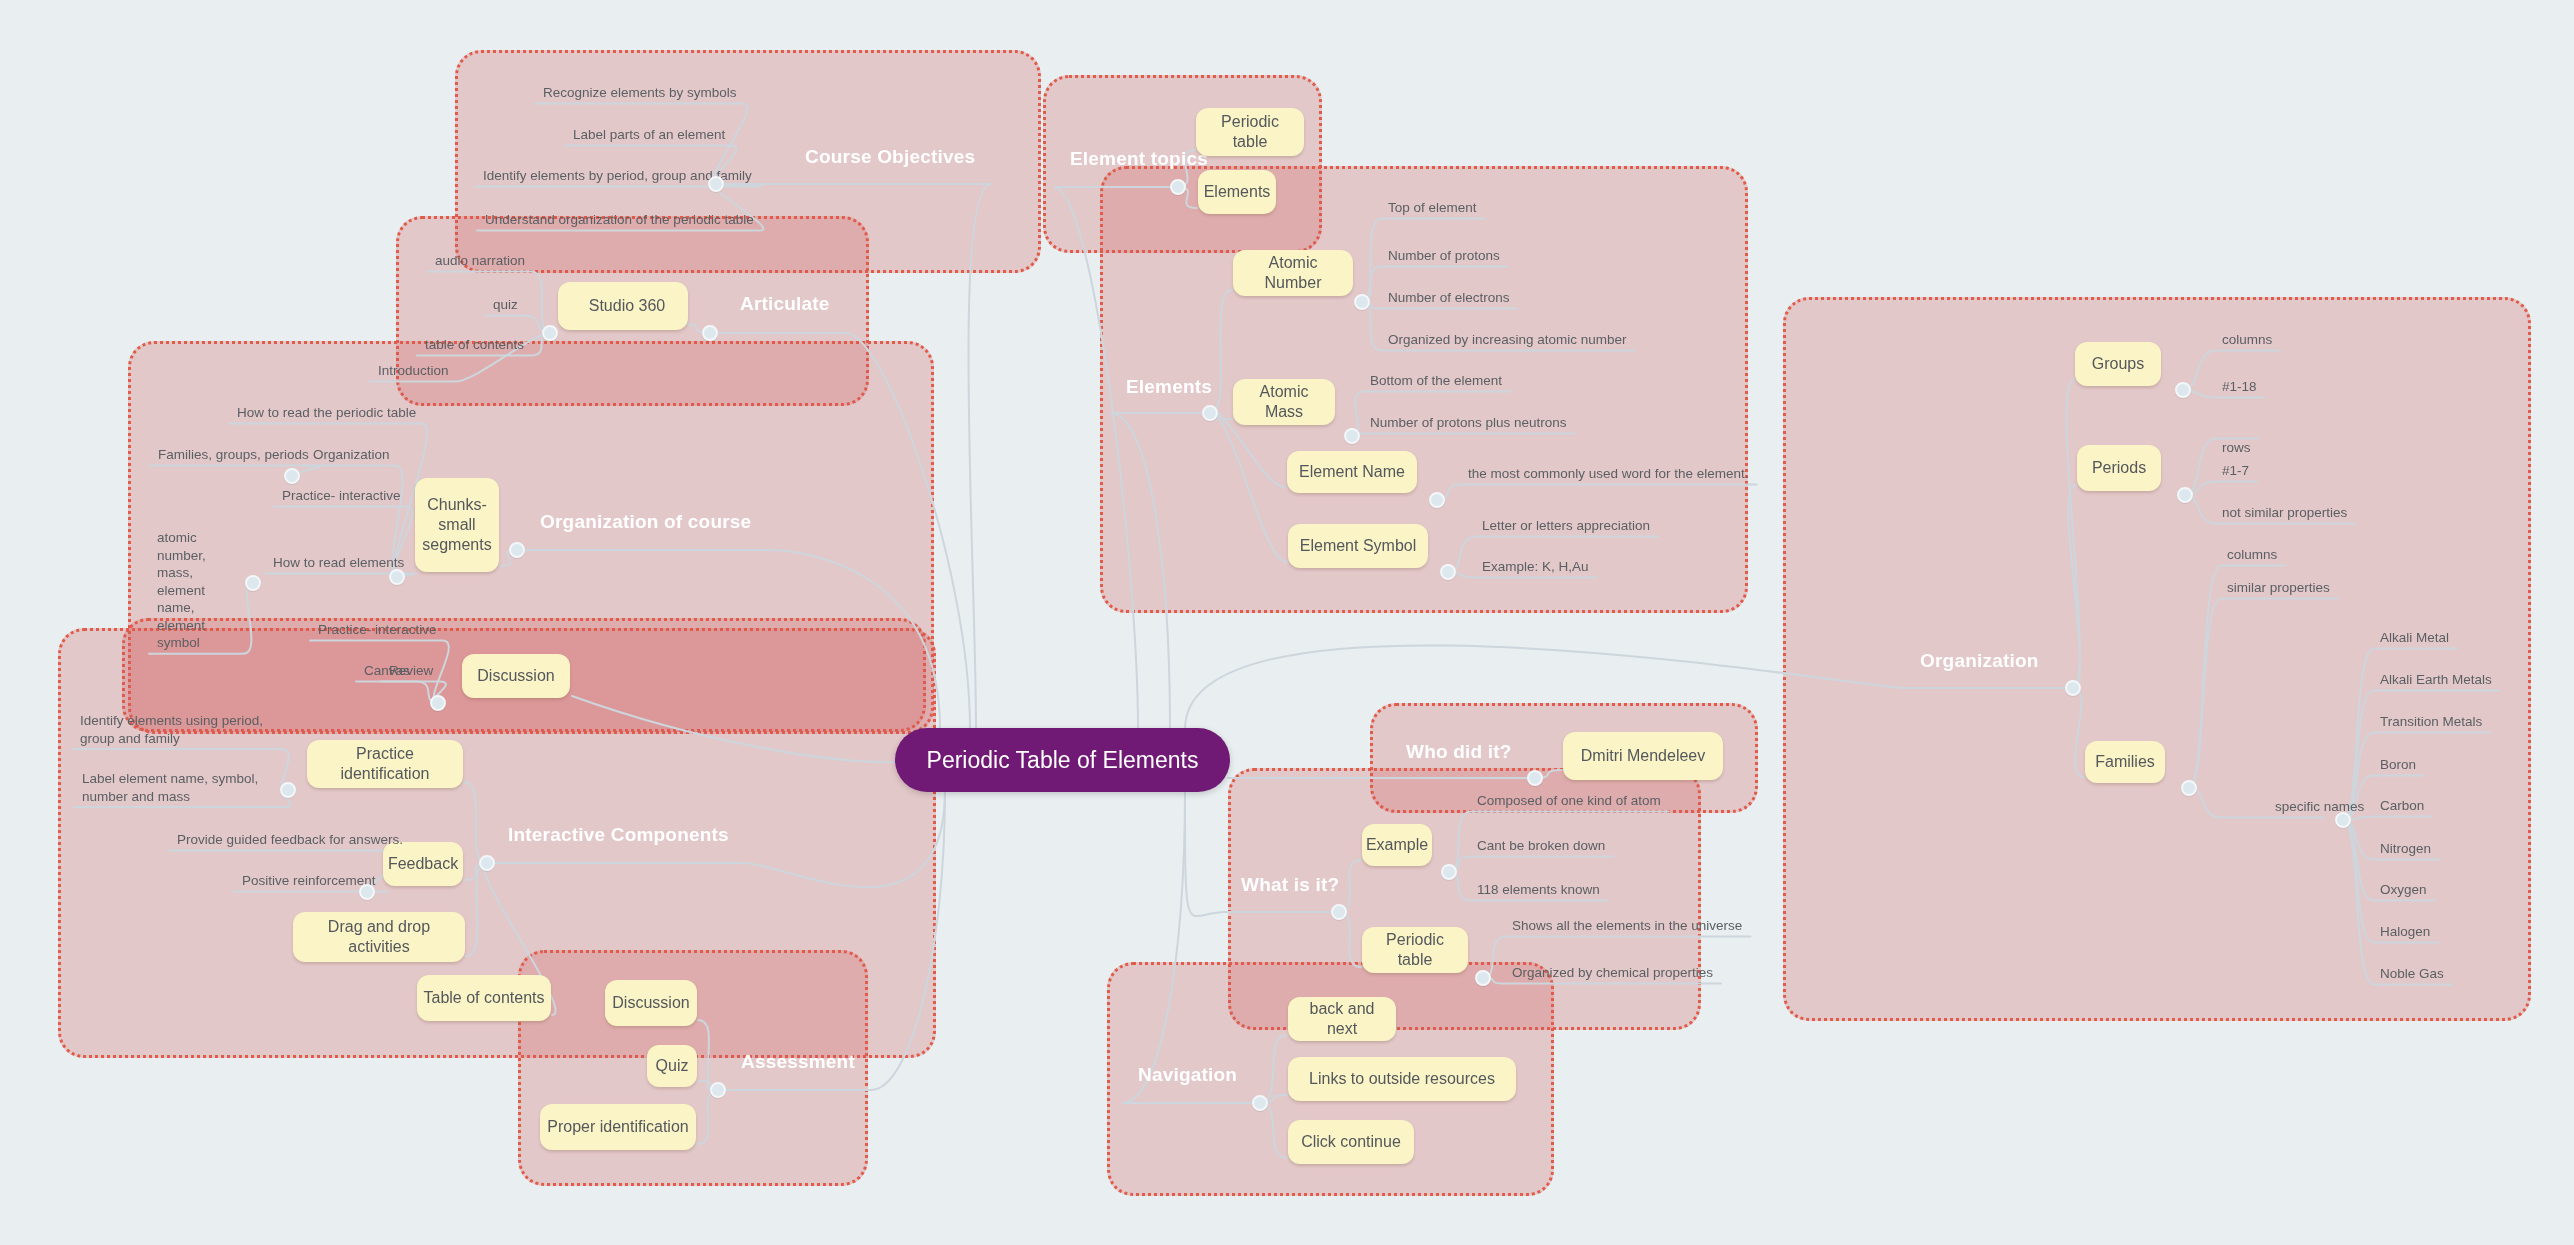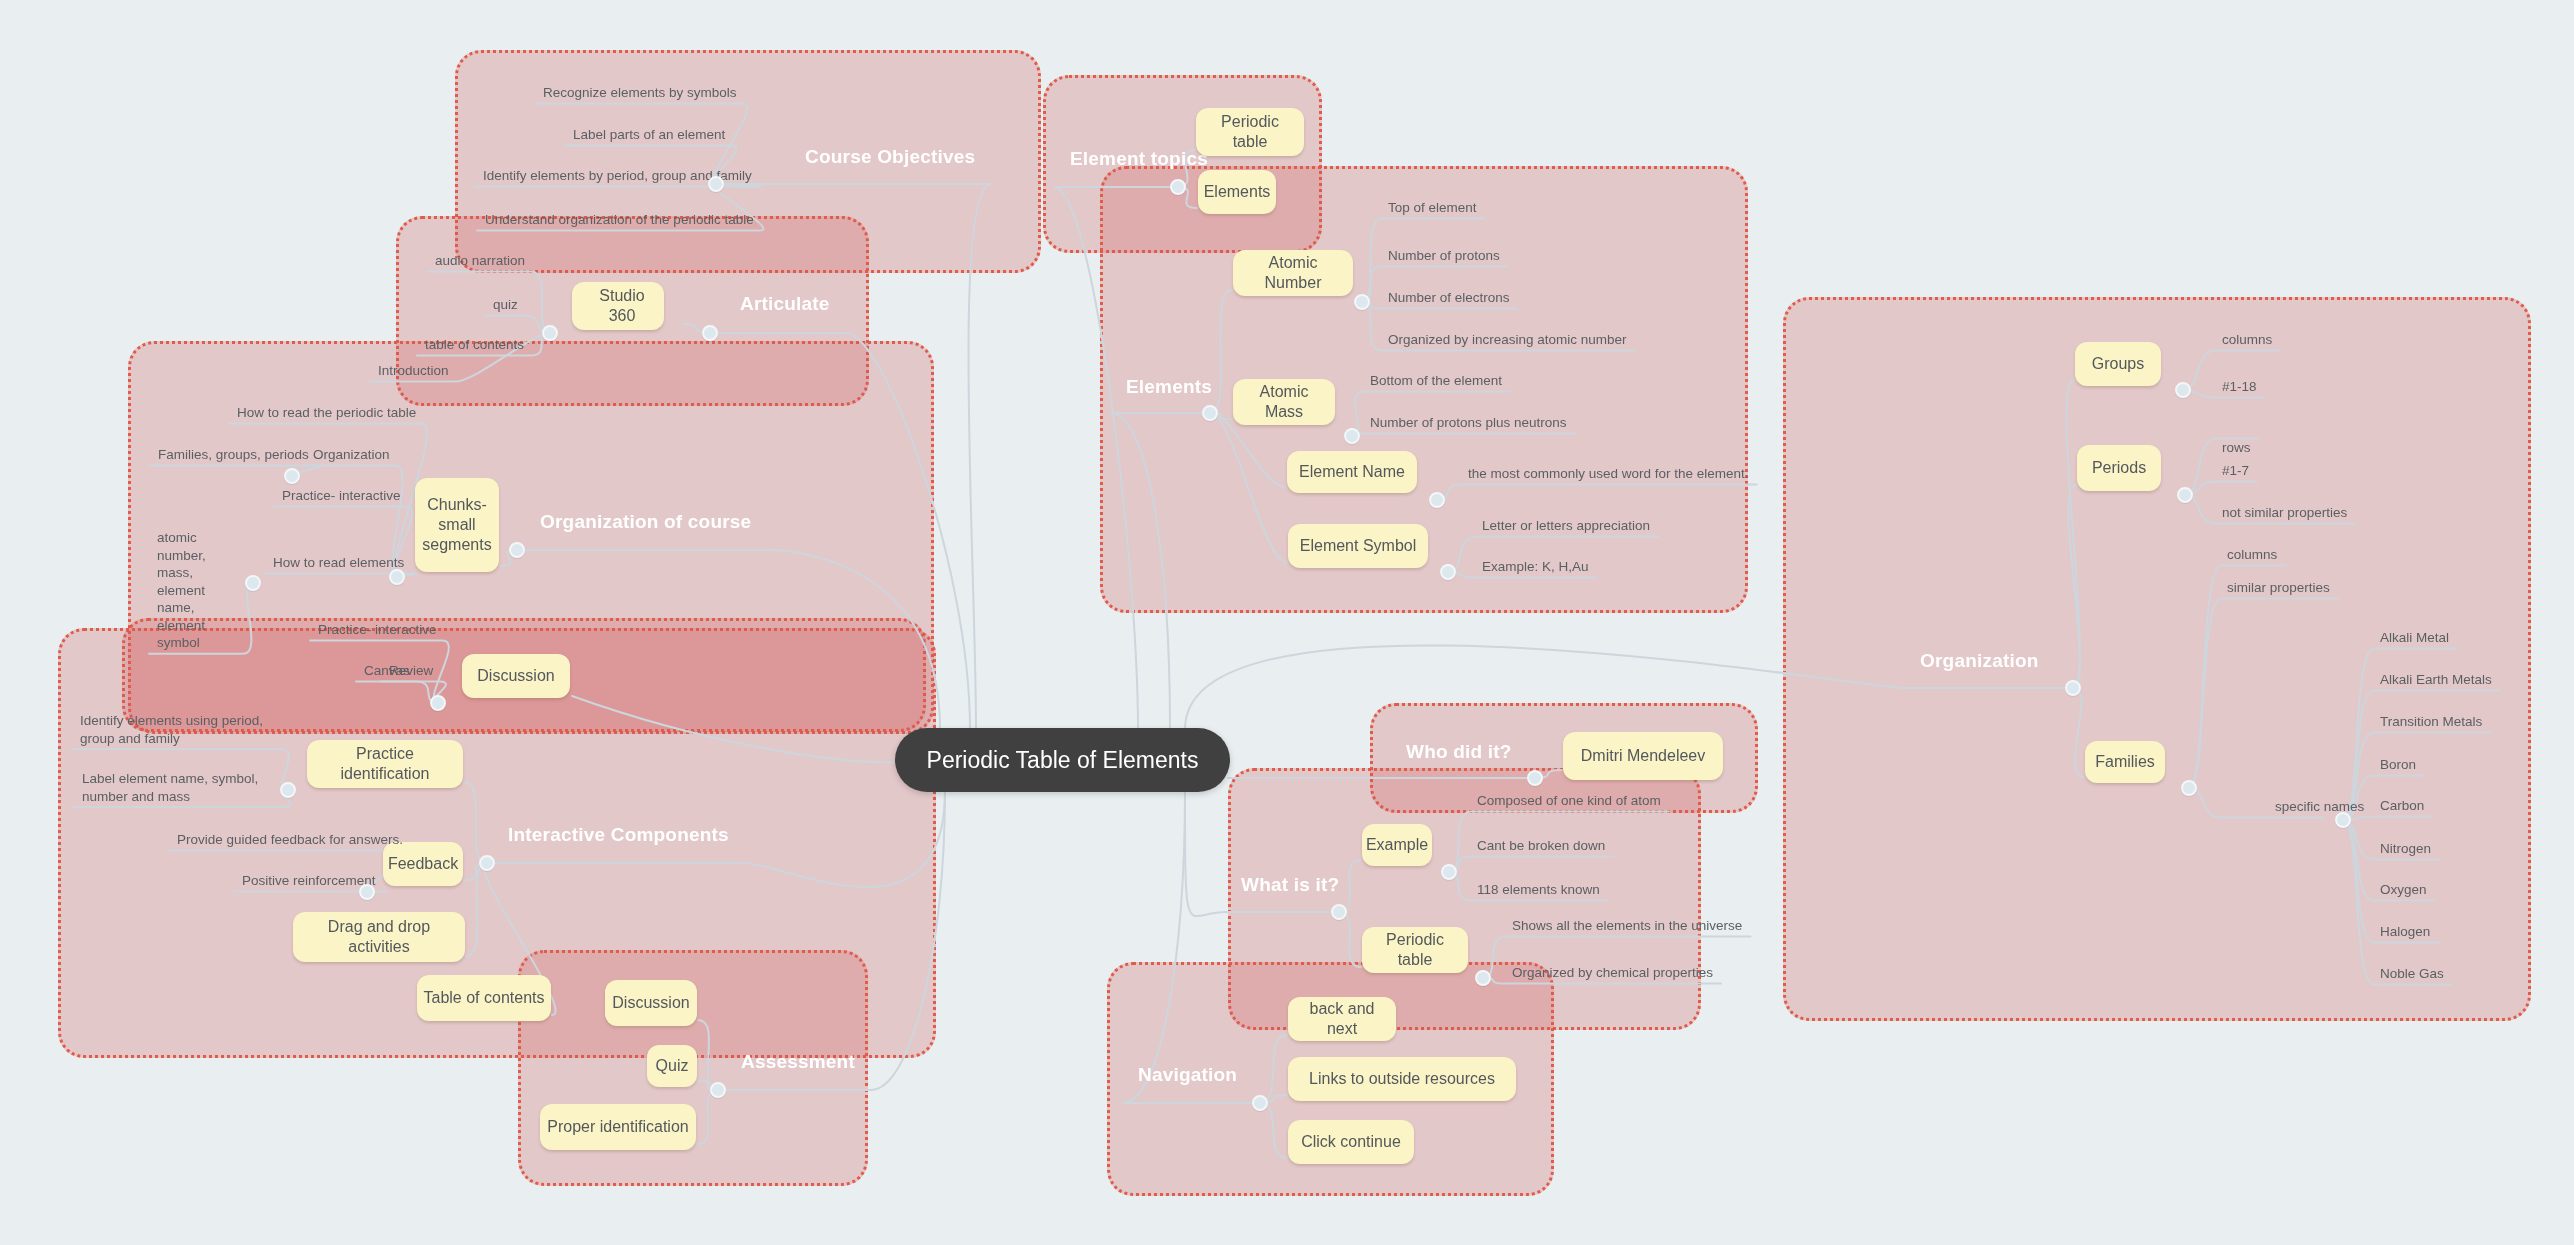--- a/index.html
+++ b/index.html
@@ -13,21 +13,21 @@
        letter-spacing:.2px;z-index:4;}
   .ynode{position:absolute;background:#faf4c6;border-radius:12px;color:#54585c;font-size:16px;
          display:flex;align-items:center;justify-content:center;text-align:center;line-height:1.25;
          padding:2px 6px;box-sizing:border-box;box-shadow:0 2px 3px rgba(120,90,60,.25);z-index:4;}
   .leaf{position:absolute;color:#5a5f63;font-size:13.5px;white-space:nowrap;line-height:1.3;z-index:4;}
   .leaf.wrap{white-space:normal;}
   .jdot{position:absolute;width:12px;height:12px;border-radius:50%;background:#dde8ee;
         border:2px solid #f2f7fa;box-shadow:0 1px 1px rgba(0,0,0,.08);
         transform:translate(-8px,-8px);z-index:5;}
   .root{position:absolute;left:895px;top:728px;width:335px;height:64px;border-radius:32px;
-        background:#404040;color:#fff;font-size:23px;display:flex;align-items:center;
+        background:#701a75;color:#fff;font-size:23px;display:flex;align-items:center;
         justify-content:center;box-shadow:0 2px 6px rgba(0,0,0,.18);z-index:6;}
 </style>
 </head>
 <body>
 
 <div id="canvas">
 
   <div class="gbox" style="left:455px;top:50px;width:580px;height:217px;"></div>
   <div class="gbox" style="left:1043px;top:75px;width:273px;height:172px;"></div>
   <div class="gbox" style="left:396px;top:216px;width:467px;height:184px;"></div>
@@ -168,21 +168,21 @@
   <div class="ttl" style="left:508px;top:824px;">Interactive Components</div>
   <div class="ttl" style="left:741px;top:1051px;">Assessment</div>
   <div class="ttl" style="left:1126px;top:376px;">Elements</div>
   <div class="ttl" style="left:1920px;top:650px;">Organization</div>
   <div class="ttl" style="left:1406px;top:741px;">Who did it?</div>
   <div class="ttl" style="left:1241px;top:874px;">What is it?</div>
   <div class="ttl" style="left:1138px;top:1064px;">Navigation</div>
 
   <div class="ynode" style="left:1196px;top:108px;width:108px;height:48px;">Periodic table</div>
   <div class="ynode" style="left:1198px;top:170px;width:78px;height:44px;">Elements</div>
-  <div class="ynode" style="left:572px;top:282px;width:92px;height:48px;padding-left:14px;">Studio 360</div>
+  <div class="ynode" style="left:558px;top:282px;width:130px;height:48px;padding-left:14px;">Studio 360</div>
   <div class="ynode" style="left:415px;top:478px;width:84px;height:94px;">Chunks- small segments</div>
   <div class="ynode" style="left:462px;top:654px;width:108px;height:44px;">Discussion</div>
   <div class="ynode" style="left:307px;top:740px;width:156px;height:48px;">Practice identification</div>
   <div class="ynode" style="left:383px;top:842px;width:80px;height:44px;">Feedback</div>
   <div class="ynode" style="left:293px;top:912px;width:172px;height:50px;">Drag and drop activities</div>
   <div class="ynode" style="left:417px;top:975px;width:134px;height:46px;">Table of contents</div>
   <div class="ynode" style="left:605px;top:980px;width:92px;height:46px;">Discussion</div>
   <div class="ynode" style="left:647px;top:1045px;width:50px;height:42px;">Quiz</div>
   <div class="ynode" style="left:540px;top:1104px;width:156px;height:46px;">Proper identification</div>
   <div class="ynode" style="left:1233px;top:250px;width:120px;height:46px;">Atomic Number</div>

